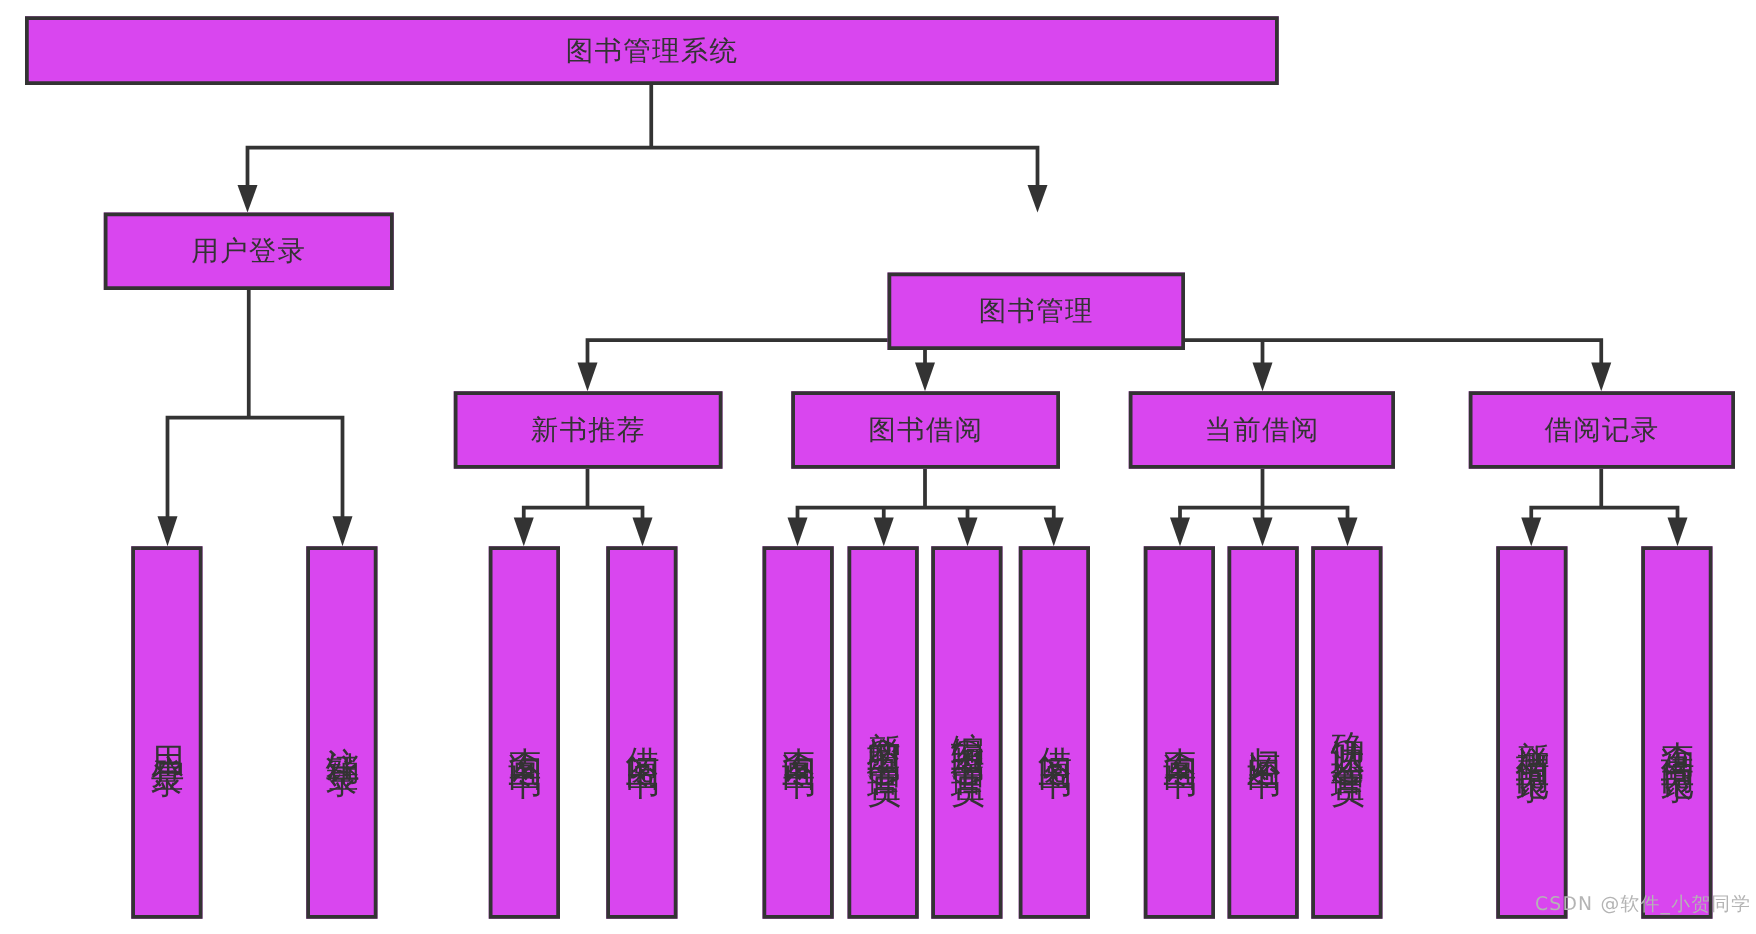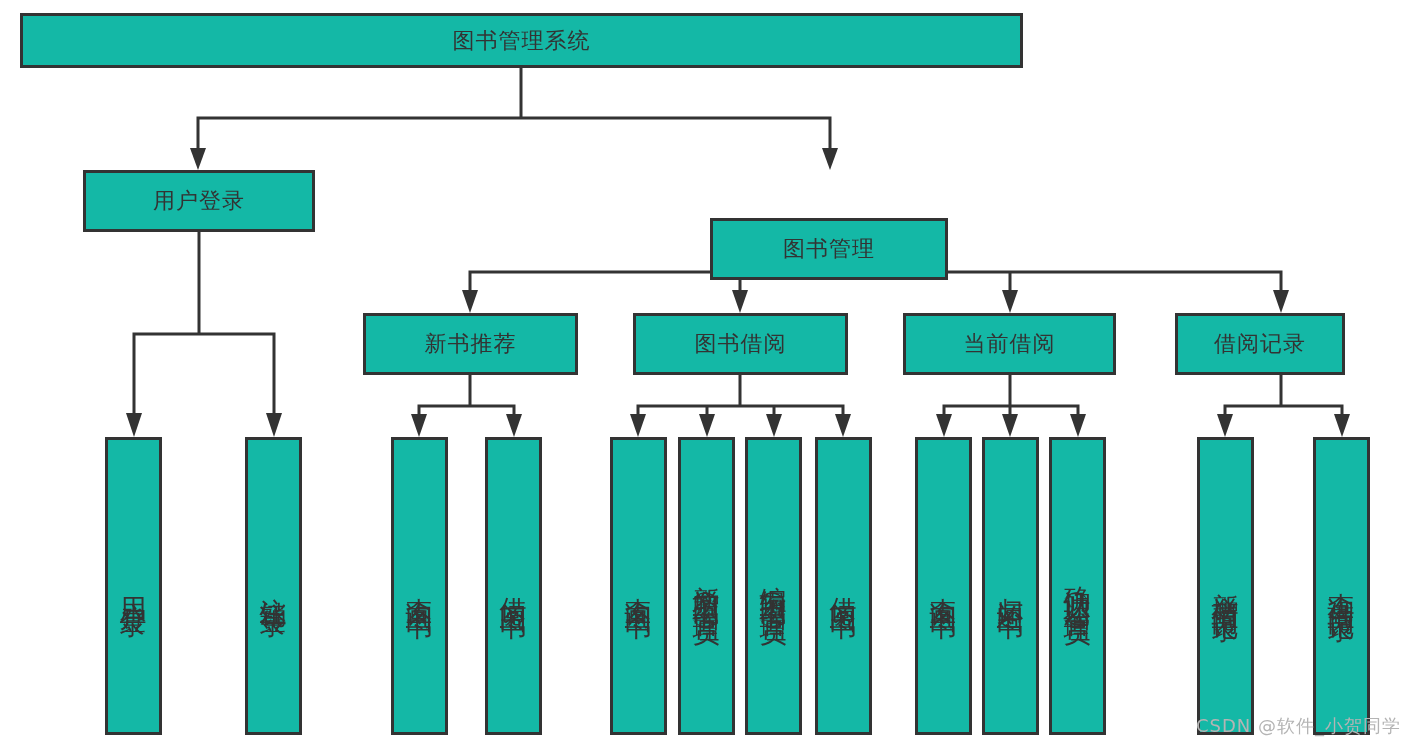--- a/index.html
+++ b/index.html
@@ -8,39 +8,39 @@
     width:1405px;height:747px;
     background:#ffffff;
     font-family:"DejaVu Sans","Liberation Sans",sans-serif;
     color:#333333;
     overflow:hidden;
   }
   #connectors{position:absolute;left:0;top:0;z-index:1;}
   .box{
     position:absolute;
     box-sizing:border-box;
-    background:#14b8a6;
+    background:#d946ef;
     border:3px solid #333333;
     display:flex;align-items:center;justify-content:center;
     z-index:2;
     text-align:center;
   }
   .lvl{font-size:22px;letter-spacing:1px;}
   .leaf{
     width:57px;top:437px;height:298px;
     font-size:27px;
     writing-mode:vertical-rl;
     text-orientation:mixed;
     letter-spacing:5px;
     line-height:1;
   }
   .watermark{
     position:absolute;
     right:4px;top:714px;
-    font-size:18px;
+    font-size:15px;
     color:#b4b4b4;
     z-index:3;
     letter-spacing:1px;
     white-space:nowrap;
   }
 </style>
 </head>
 <body>
 
 <div id="stage">
@@ -89,21 +89,21 @@
   </svg>
 
   <div class="box lvl" style="left:20px;top:13px;width:1003px;height:55px;">图书管理系统</div>
 
   <div class="box lvl" style="left:83px;top:170px;width:232px;height:62px;">用户登录</div>
   <div class="box lvl" style="left:710px;top:170px;width:238px;height:62px;margin-top:48px;">图书管理</div>
 
   <div class="box lvl" style="left:363px;top:313px;width:215px;height:62px;">新书推荐</div>
   <div class="box lvl" style="left:633px;top:313px;width:215px;height:62px;">图书借阅</div>
   <div class="box lvl" style="left:903px;top:313px;width:213px;height:62px;">当前借阅</div>
-  <div class="box lvl" style="left:1175px;top:313px;width:170px;height:62px;">借阅记录</div>
+  <div class="box lvl" style="left:1175px;top:313px;width:213px;height:62px;">借阅记录</div>
 
   <div class="box leaf" style="left:105px;">用户登录</div>
   <div class="box leaf" style="left:245px;">注销登录</div>
 
   <div class="box leaf" style="left:391px;">查询图书</div>
   <div class="box leaf" style="left:485px;">借阅图书</div>
 
   <div class="box leaf" style="left:610px;">查询图书</div>
   <div class="box leaf" style="left:678px;">新增图书（管理员）</div>
   <div class="box leaf" style="left:745px;">编辑图书（管理员）</div>

